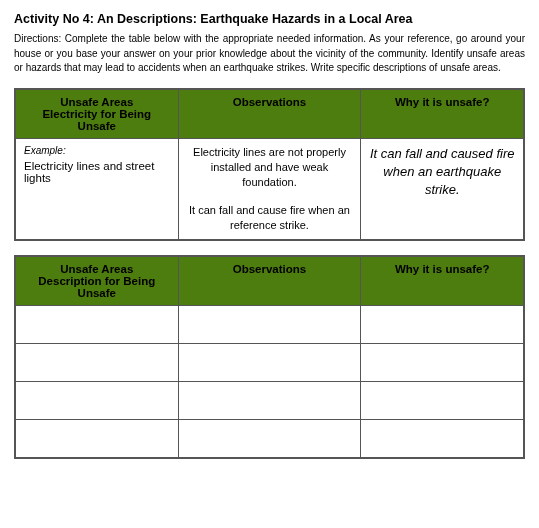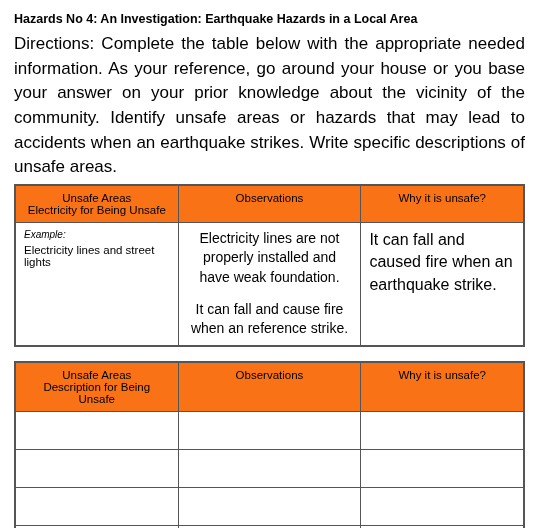--- a/index.html
+++ b/index.html
@@ -18,23 +18,23 @@
       padding: 12px 14px;
     }
 
     .activity-title {
       font-weight: bold;
       font-size: 12.5px;
       margin-bottom: 6px;
     }
 
     .directions {
-      font-size: 17px;
+      font-size: 10px;
       line-height: 1.45;
-      margin-bottom: 4px;
+      margin-bottom: 12px;
       text-align: justify;
     }
 
     .table-wrapper {
       border: 1.5px solid #555;
       margin-bottom: 14px;
     }
 
     table {
       width: 100%;
@@ -43,22 +43,22 @@
 
     td, th {
       border: 1px solid #555;
       padding: 6px 8px;
       vertical-align: top;
       font-size: 11.5px;
     }
 
     .header-row td {
       text-align: center;
-      font-weight: normal;
-      background: #f97316;
+      font-weight: bold;
+      background: #4d7c0f;
     }
 
     .col-unsafe {
       width: 32%;
     }
 
     .col-obs {
       width: 36%;
     }
 
@@ -70,39 +70,40 @@
       font-style: italic;
       font-size: 10px;
       margin-bottom: 4px;
     }
 
     .example-area {
       font-size: 11.5px;
     }
 
     .obs-text {
-      font-size: 14px;
+      font-size: 11px;
       text-align: center;
       line-height: 1.4;
     }
 
     .why-text {
-      font-size: 16px;
-      text-align: left;
+      font-size: 13px;
+      text-align: center;
       line-height: 1.4;
+      font-style: italic;
     }
 
     .empty-row td {
       height: 38px;
     }
   </style>
 </head>
 <body>
 
-<div class="activity-title">Hazards No 4: An Investigation: Earthquake Hazards in a Local Area</div>
+<div class="activity-title">Activity No 4: An Descriptions: Earthquake Hazards in a Local Area</div>
 
 <div class="directions">Directions: Complete the table below with the appropriate needed information. As your reference, go around your house or you base your answer on your prior knowledge about the vicinity of the community. Identify unsafe areas or hazards that may lead to accidents when an earthquake strikes. Write specific descriptions of unsafe areas.</div>
 
 <div class="table-wrapper">
   <table>
     <tbody>
 
       <tr class="header-row">
         <td class="col-unsafe">
           <div>Unsafe Areas</div>

